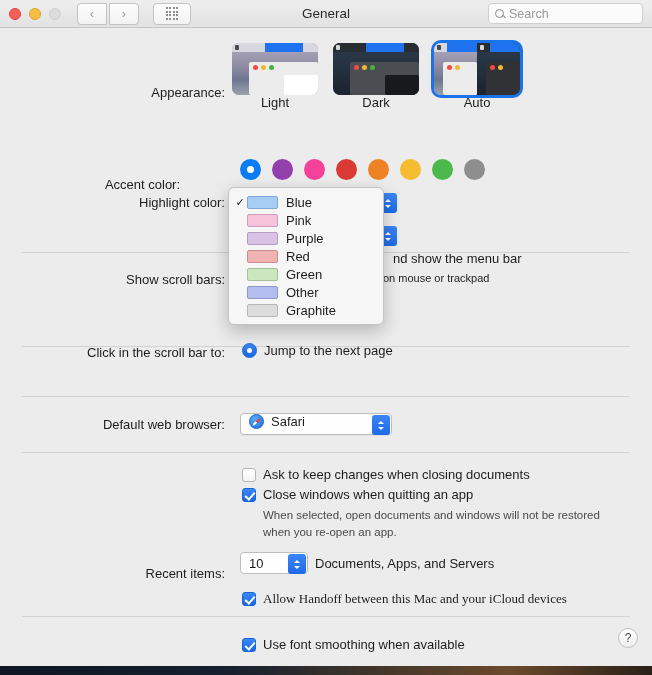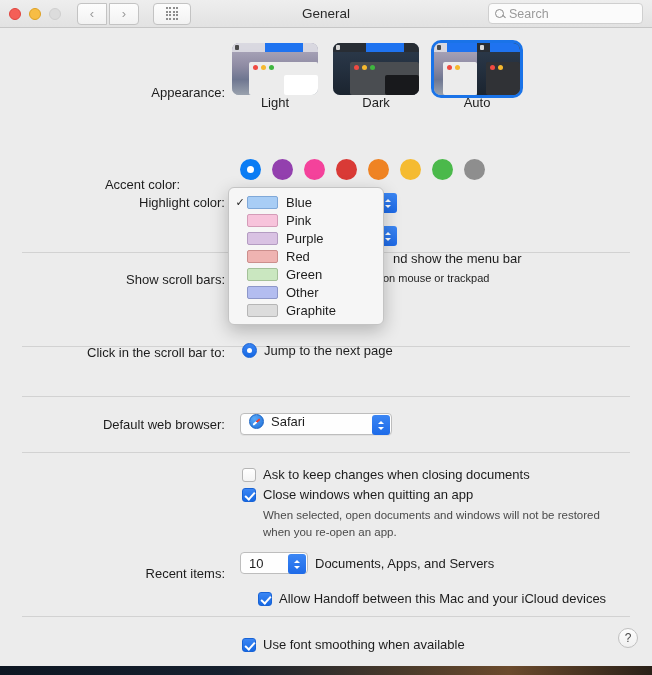--- a/index.html
+++ b/index.html
@@ -343,21 +343,21 @@
   <div class="lbl" style="position:absolute;left:40px;top:527px;width:185px;margin-top:10px;">Recent items:</div>
   <div class="stepper" style="position:absolute;left:240px;top:523px;">
     <span>10</span>
     <span class="chev">
         <i class="up"></i>
         <i class="dn"></i>
       </span>
   </div>
   <div style="position:absolute;left:315px;top:527px;font-size:13px;">Documents, Apps, and Servers</div>
 
-  <div style="position:absolute;left:258px;top:562px;">
+  <div style="position:absolute;left:242px;top:562px;font-family:Liberation Serif, serif;">
     <div class="optrow">
       <span class="cbx on"></span>
       <span>Allow Handoff between this Mac and your iCloud devices</span>
     </div>
   </div>
 
   <div class="sep" style="top:587px;"></div>
 
   <div style="position:absolute;left:242px;top:608px;">
     <div class="optrow">

